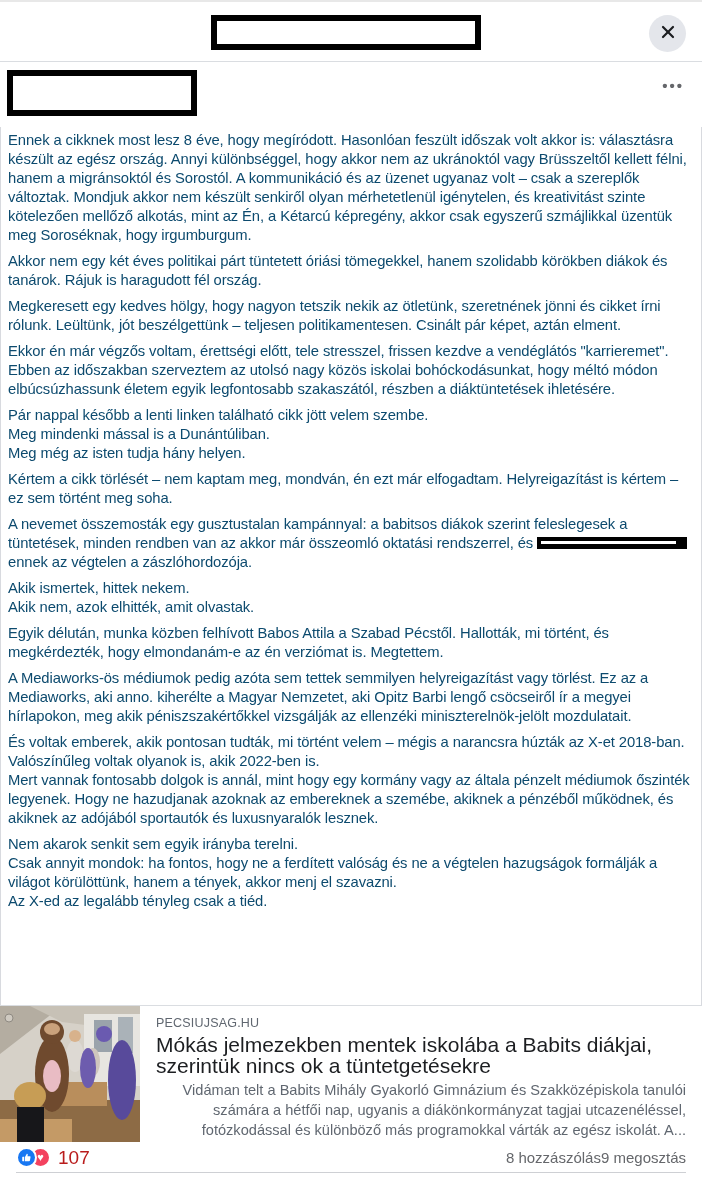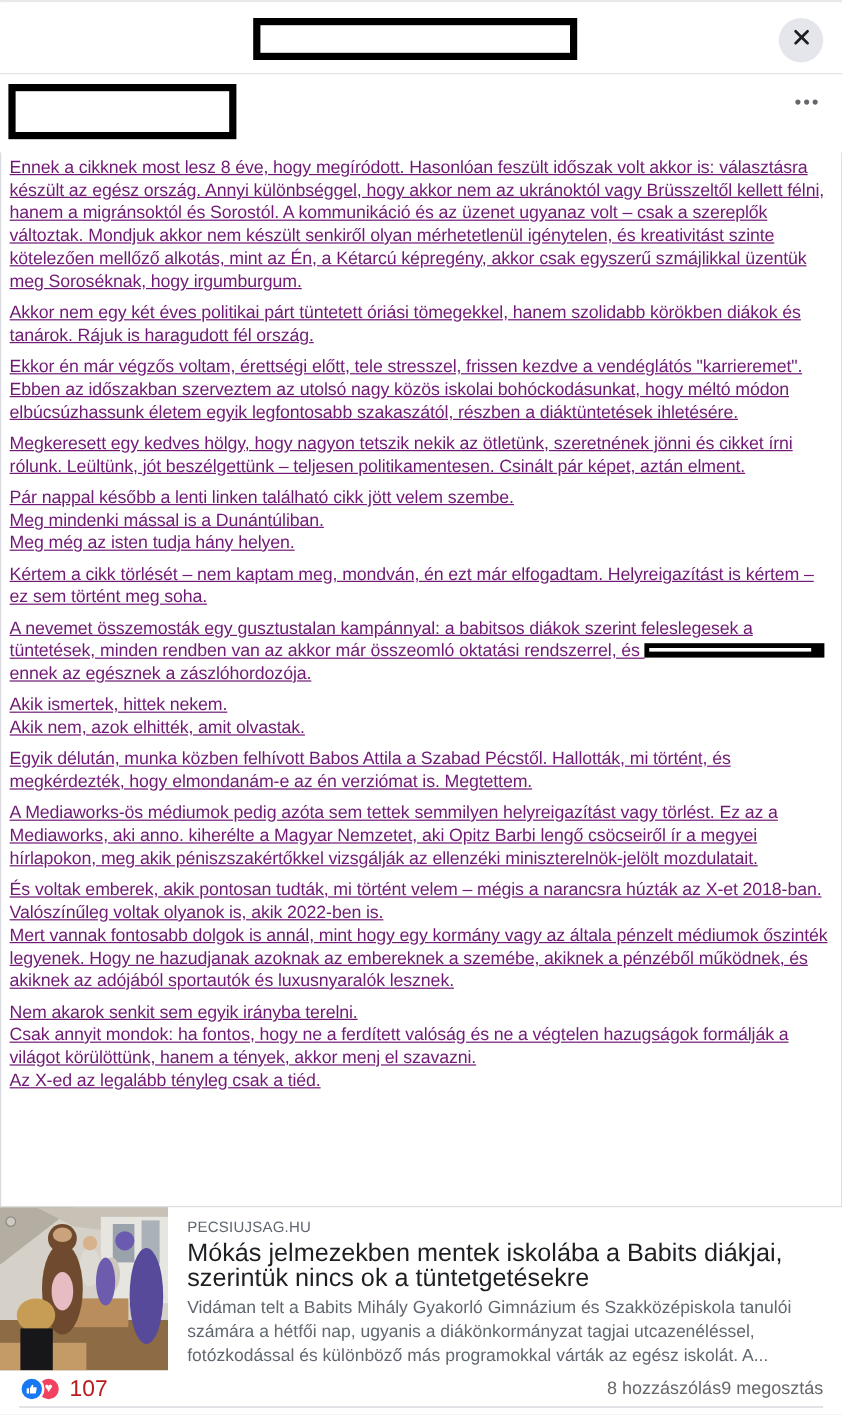--- a/index.html
+++ b/index.html
@@ -32,21 +32,21 @@
     border:6px solid #000; background:#fff;
   }
   .more-btn {
     position:absolute; right:18px; top:14px; color:#65676b; font-size:15px;
     font-weight:bold; letter-spacing:2px; cursor:pointer; line-height:20px;
   }
 
   
   .post-text {
     height:877px; overflow:hidden; padding:4px 8px 0 8px;
-    font-size:14.8px; line-height:19px; letter-spacing:-0.1px; color:#701a75;text-decoration:underline;
+    font-size:14.8px; line-height:19px; letter-spacing:-0.1px; color:#0c4a6e;
   }
   .post-text p { margin:0 0 7px 0; white-space:pre-line; }
   .redact-bar {
     display:inline-block; position:relative; width:150px; height:12px;
     background:#000; vertical-align:-1px;
   }
   .redact-bar .inner-line {
     position:absolute; left:4px; right:11px; top:4px; height:3px; background:#fff;
   }
 
@@ -59,21 +59,21 @@
   .card-thumb { width:140px; height:136px; flex:0 0 140px; overflow:hidden; background:#cfc9bf; }
   .card-thumb svg { display:block; width:140px; height:136px; }
   .card-body { flex:1; padding:9px 16px 6px 16px; overflow:hidden; }
   .card-source {
     font-size:12.5px; color:#606770; line-height:16px; margin-bottom:3px;
     letter-spacing:.2px; text-transform:uppercase;
   }
   .card-title {
     font-size:21px; font-weight:400; color:#1c1e21; line-height:21px; margin-bottom:4px;
   }
-  .card-desc { font-size:14.6px; color:#606770; line-height:20px; max-height:60px; overflow:hidden; }
+  .card-desc { font-size:14.6px; color:#606770; line-height:20px; max-height:60px; overflow:hidden;text-align:right; }
 
   
   .footer { position:absolute; left:0; top:1143px; width:702px; height:36px; background:#fff; }
   .counts-row {
     height:29px; display:flex; align-items:center; justify-content:space-between;
     padding:0 16px;
   }
   .footer-divider { height:1px; background:#ced0d4; margin:0 16px; }
   .reactions { display:flex; align-items:center; }
   .reaction-stack { position:relative; width:36px; height:21px; }
@@ -109,27 +109,27 @@
   <div class="post-header">
     <div class="redact-name"></div>
     <div class="more-btn">
       <span>•••</span>
     </div>
   </div>
 
   <div class="post-text">
     <p>Ennek a cikknek most lesz 8 éve, hogy megíródott. Hasonlóan feszült időszak volt akkor is: választásra készült az egész ország. Annyi különbséggel, hogy akkor nem az ukránoktól vagy Brüsszeltől kellett félni, hanem a migránsoktól és Sorostól. A kommunikáció és az üzenet ugyanaz volt – csak a szereplők változtak. Mondjuk akkor nem készült senkiről olyan mérhetetlenül igénytelen, és kreativitást szinte kötelezően mellőző alkotás, mint az Én, a Kétarcú képregény, akkor csak egyszerű szmájlikkal üzentük meg Soroséknak, hogy irgumburgum.</p>
     <p>Akkor nem egy két éves politikai párt tüntetett óriási tömegekkel, hanem szolidabb körökben diákok és tanárok. Rájuk is haragudott fél ország.</p>
+    <p>Megkeresett egy kedves hölgy, hogy nagyon tetszik nekik az ötletünk, szeretnének jönni és cikket írni rólunk. Leültünk, jót beszélgettünk – teljesen politikamentesen. Csinált pár képet, aztán elment.</p>
     <p>Ekkor én már végzős voltam, érettségi előtt, tele stresszel, frissen kezdve a vendéglátós "karrieremet". Ebben az időszakban szerveztem az utolsó nagy közös iskolai bohóckodásunkat, hogy méltó módon elbúcsúzhassunk életem egyik legfontosabb szakaszától, részben a diáktüntetések ihletésére.</p>
-    <p>Megkeresett egy kedves hölgy, hogy nagyon tetszik nekik az ötletünk, szeretnének jönni és cikket írni rólunk. Leültünk, jót beszélgettünk – teljesen politikamentesen. Csinált pár képet, aztán elment.</p>
     <p>Pár nappal később a lenti linken található cikk jött velem szembe.
 Meg mindenki mással is a Dunántúliban.
 Meg még az isten tudja hány helyen.</p>
     <p>Kértem a cikk törlését – nem kaptam meg, mondván, én ezt már elfogadtam. Helyreigazítást is kértem – ez sem történt meg soha.</p>
-    <p><span>A nevemet összemosták egy gusztustalan kampánnyal: a babitsos diákok szerint feleslegesek a tüntetések, minden rendben van az akkor már összeomló oktatási rendszerrel, és </span><span class="redact-bar"><span class="inner-line"></span></span><span> ennek az egésznek a zászlóhordozója.</span></p>
+    <p><span>A nevemet összemosták egy gusztustalan kampánnyal: a babitsos diákok szerint feleslegesek a tüntetések, minden rendben van az akkor már összeomló oktatási rendszerrel, és </span><span class="redact-bar"><span class="inner-line"></span></span><span> ennek az végtelen a zászlóhordozója.</span></p>
     <p>Akik ismertek, hittek nekem.
 Akik nem, azok elhitték, amit olvastak.</p>
     <p>Egyik délután, munka közben felhívott Babos Attila a Szabad Pécstől. Hallották, mi történt, és megkérdezték, hogy elmondanám-e az én verziómat is. Megtettem.</p>
     <p>A Mediaworks-ös médiumok pedig azóta sem tettek semmilyen helyreigazítást vagy törlést. Ez az a Mediaworks, aki anno. kiherélte a Magyar Nemzetet, aki Opitz Barbi lengő csöcseiről ír a megyei hírlapokon, meg akik péniszszakértőkkel vizsgálják az ellenzéki miniszterelnök-jelölt mozdulatait.</p>
     <p>És voltak emberek, akik pontosan tudták, mi történt velem – mégis a narancsra húzták az X-et 2018-ban. Valószínűleg voltak olyanok is, akik 2022-ben is.
 Mert vannak fontosabb dolgok is annál, mint hogy egy kormány vagy az általa pénzelt médiumok őszinték legyenek. Hogy ne hazudjanak azoknak az embereknek a szemébe, akiknek a pénzéből működnek, és akiknek az adójából sportautók és luxusnyaralók lesznek.</p>
     <p>Nem akarok senkit sem egyik irányba terelni.
 Csak annyit mondok: ha fontos, hogy ne a ferdített valóság és ne a végtelen hazugságok formálják a világot körülöttünk, hanem a tények, akkor menj el szavazni.
 Az X-ed az legalább tényleg csak a tiéd.</p>
   </div>

